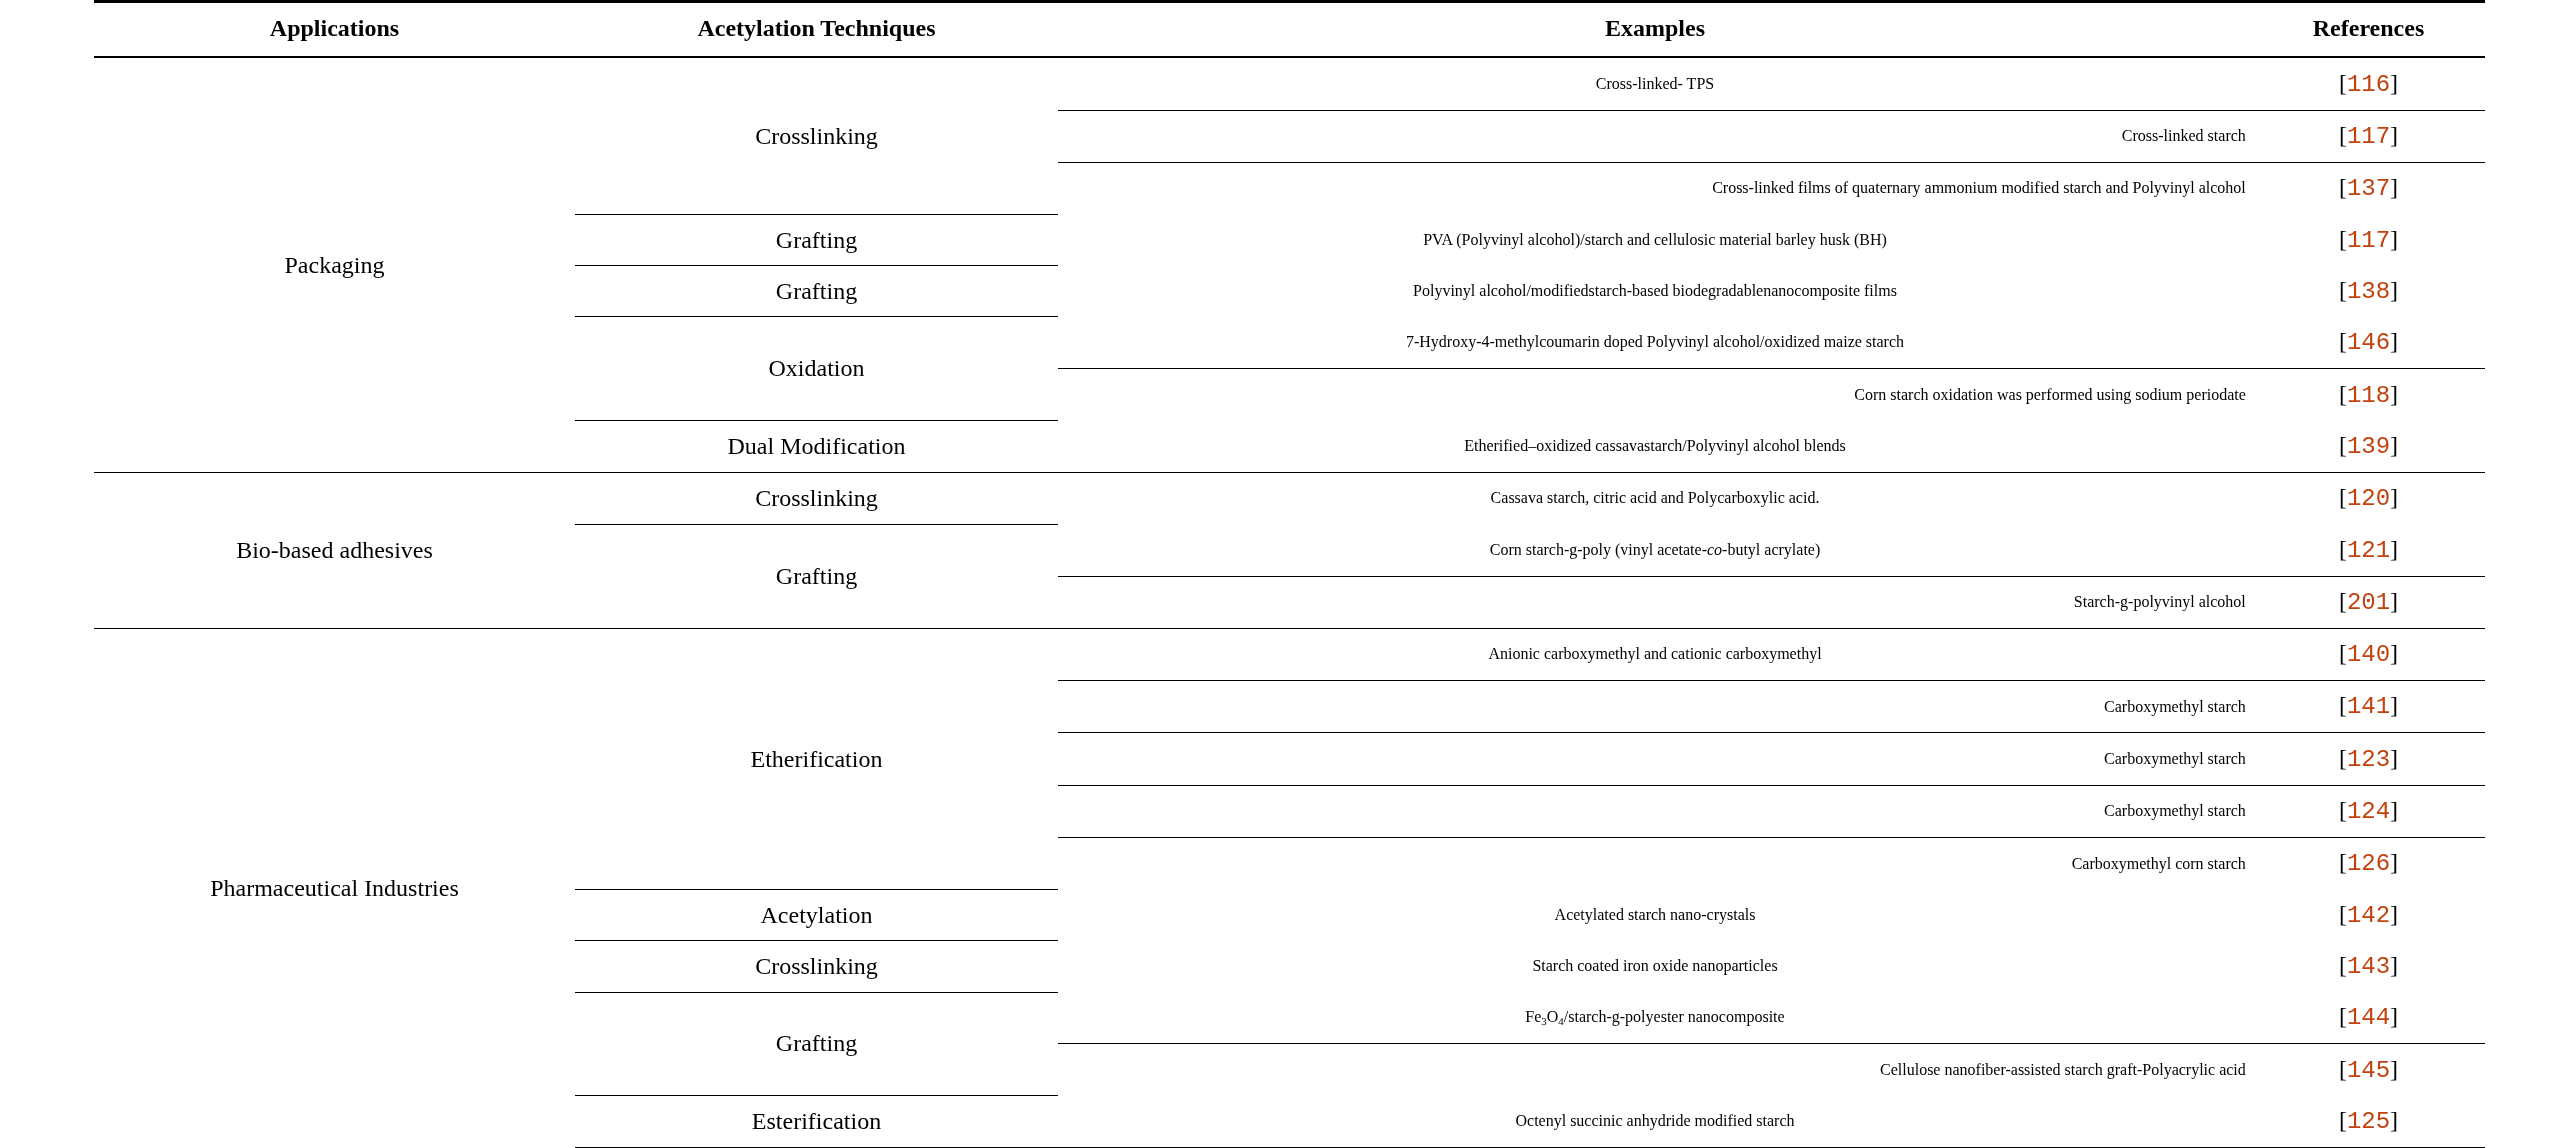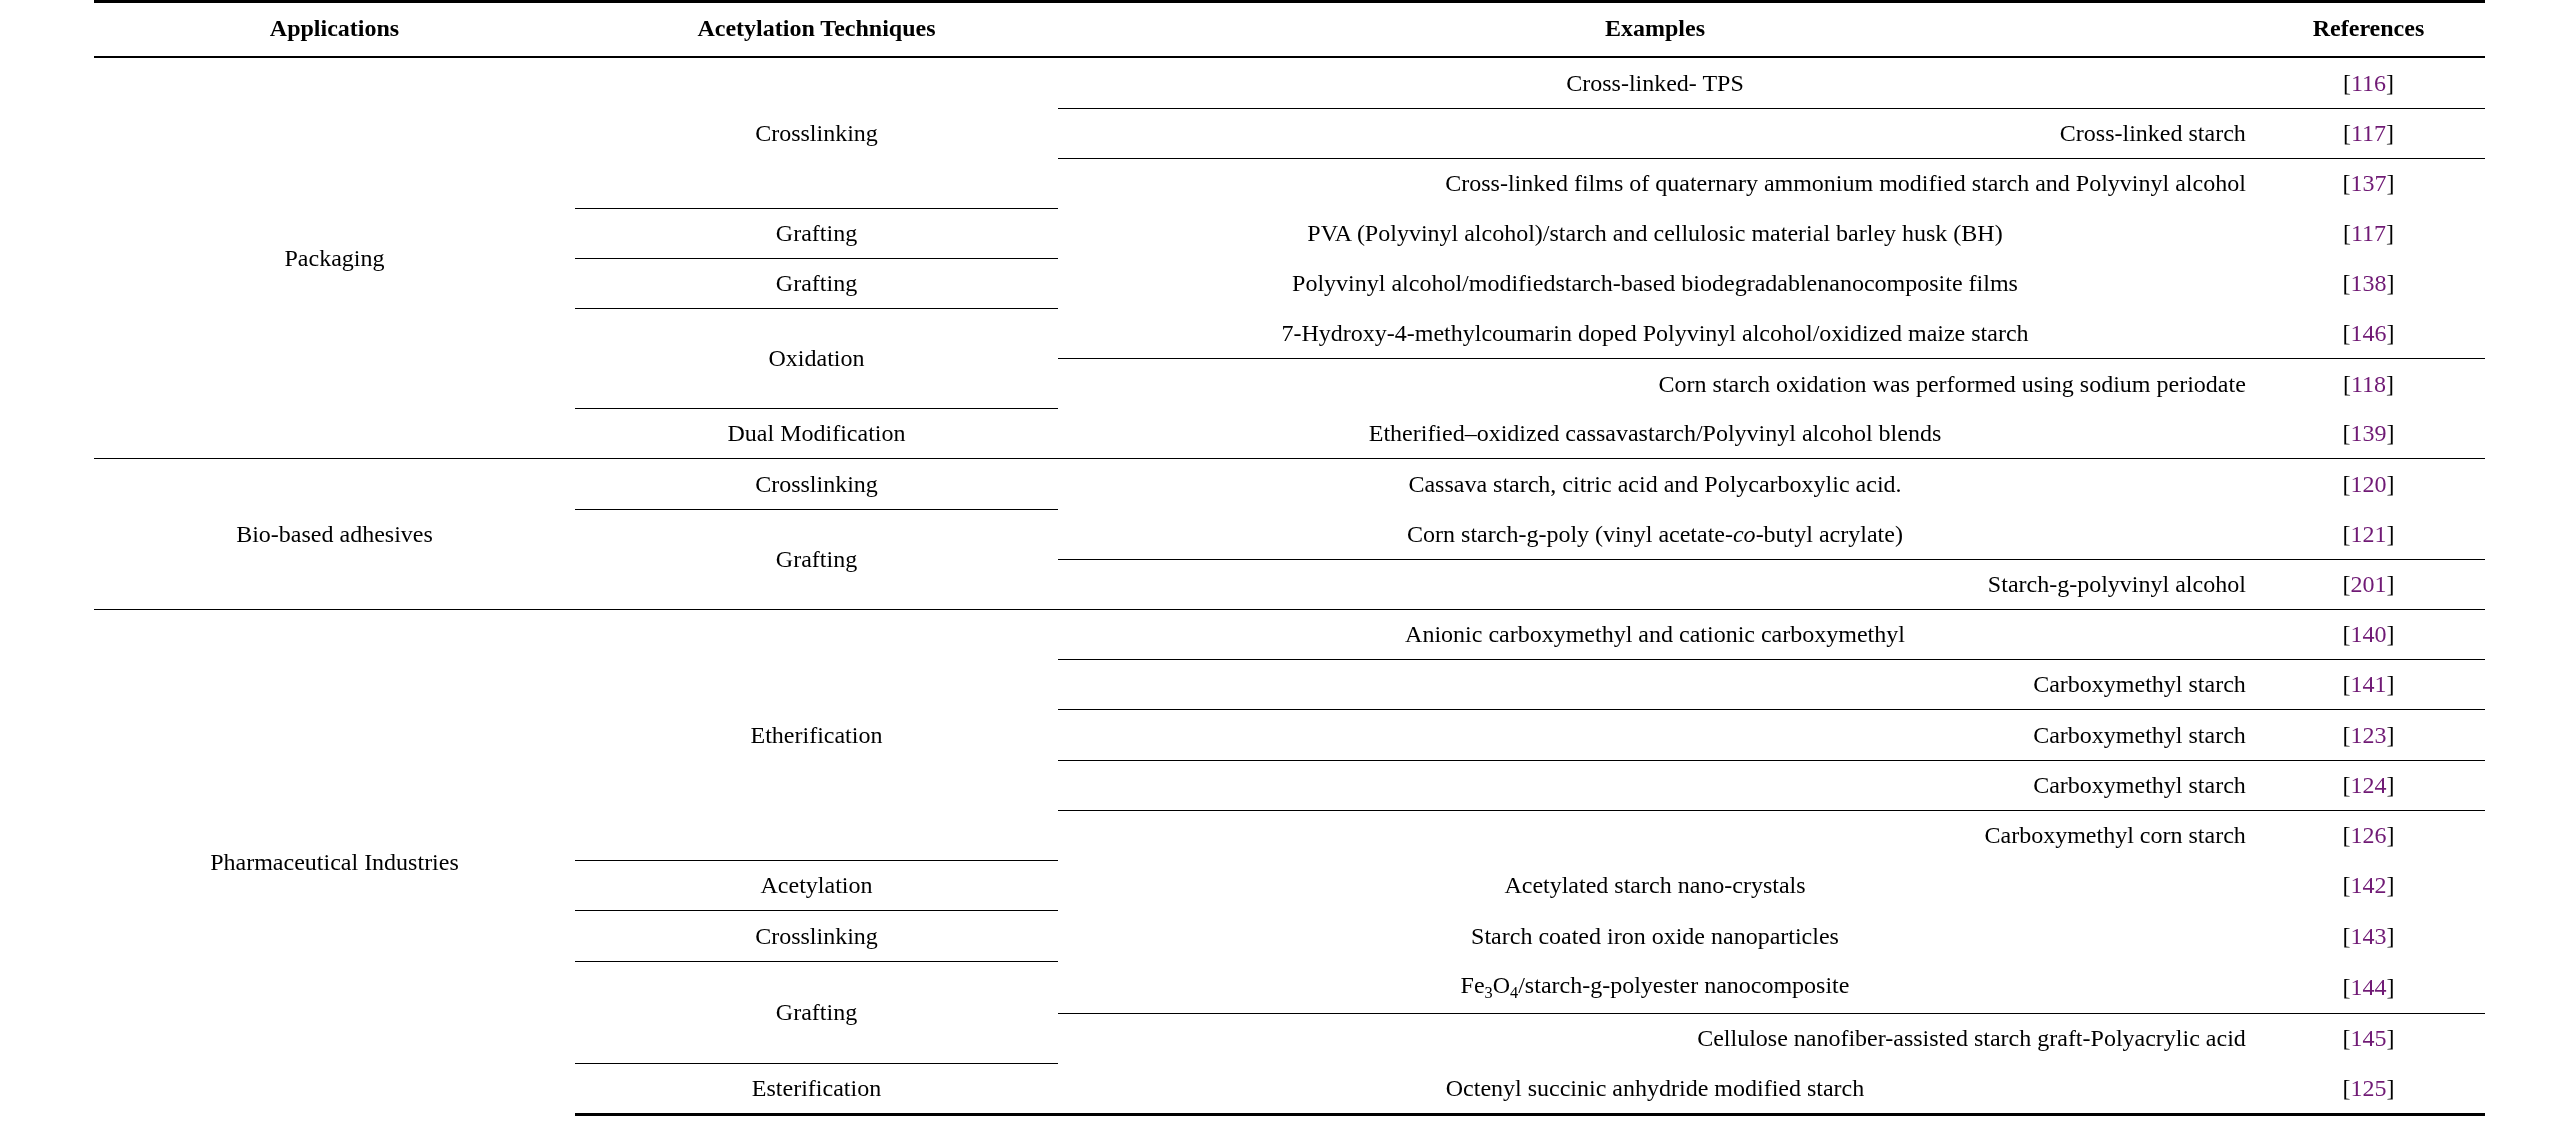--- a/index.html
+++ b/index.html
@@ -66,29 +66,29 @@
 
   tr.last-row > td { border-bottom: 3.9px solid #000; }
 
   td.app-cell {
     font-size: 24px;
   }
   td.mod-cell {
     font-size: 24px;
   }
   td.ex-cell {
-    font-size: 24px;
+    font-size: 16px;
     white-space: nowrap;
   }
   td.ref-cell {
     font-size: 24px;
     white-space: nowrap;
   }
 
-  .refnum { color: #701a75; }
+  .refnum { color: #c2410c; font-family: Liberation Mono, monospace; }
   .brk { color: #000000; }
   sub { font-size: 0.68em; vertical-align: -0.28em; }
 </style>
 </head>
 <body>
 
 <div class="table-wrap">
   <table class="tbl">
     <colgroup>
       <col class="c-app">

